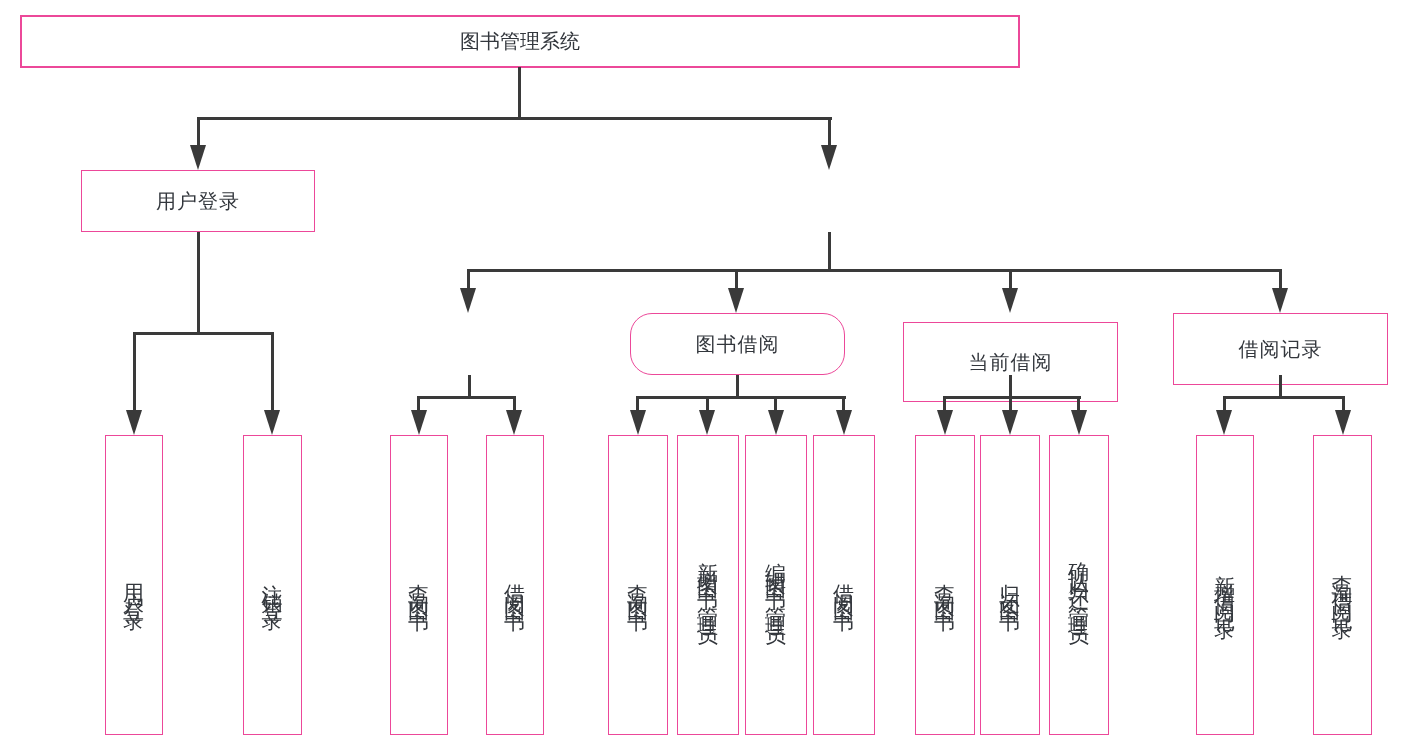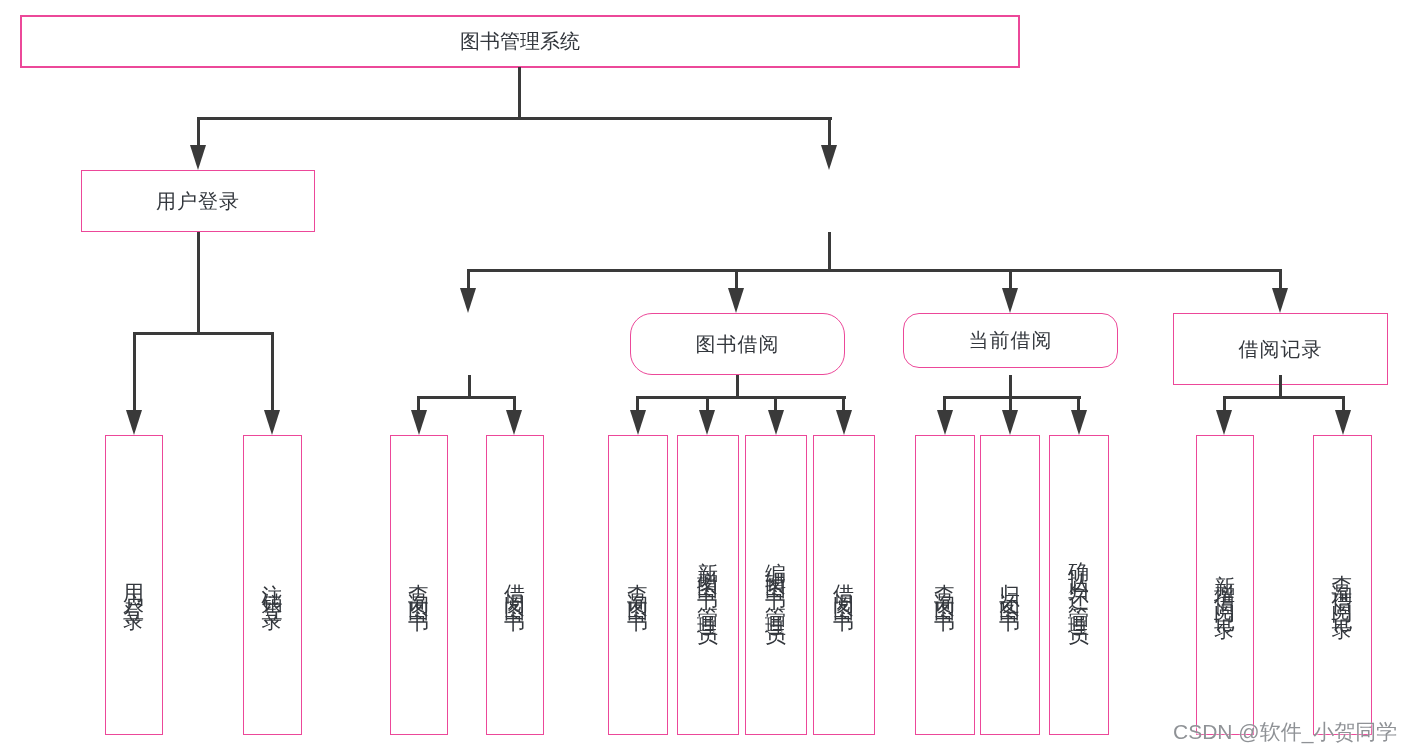--- a/index.html
+++ b/index.html
@@ -78,21 +78,21 @@
   <div class="line" style="left:467px; top:271px; width:3px; height:19px;"></div>
   <div class="arrow" style="left:460px; top:288px;"></div>
   <div class="line" style="left:735px; top:271px; width:3px; height:19px;"></div>
   <div class="arrow" style="left:728px; top:288px;"></div>
   <div class="line" style="left:1009px; top:271px; width:3px; height:19px;"></div>
   <div class="arrow" style="left:1002px; top:288px;"></div>
   <div class="line" style="left:1279px; top:271px; width:3px; height:19px;"></div>
   <div class="arrow" style="left:1272px; top:288px;"></div>
 
   <div class="node hbox" style="left:630px; top:313px; width:215px; height:62px;border-radius:22px;">图书借阅</div>
-  <div class="node hbox" style="left:903px; top:313px; width:215px; height:55px;border-radius:16px;">当前借阅</div>
+  <div class="node hbox" style="left:903px; top:322px; width:215px; height:80px;">当前借阅</div>
   <div class="node hbox" style="left:1173px; top:313px; width:215px; height:72px;font-family:Liberation Serif, serif;">借阅记录</div>
 
   <div class="line" style="left:468px; top:375px; width:3px; height:24px;"></div>
   <div class="line" style="left:417px; top:396px; width:99px; height:3px;"></div>
   <div class="line" style="left:417px; top:398px; width:3px; height:14px;"></div>
   <div class="arrow" style="left:411px; top:410px;"></div>
   <div class="line" style="left:513px; top:398px; width:3px; height:14px;"></div>
   <div class="arrow" style="left:506px; top:410px;"></div>
 
   <div class="line" style="left:736px; top:375px; width:3px; height:24px;"></div>
@@ -133,15 +133,14 @@
   <div class="node vbox" style="left:745px; top:435px; width:62px; height:300px;">编辑图书（管理员）</div>
   <div class="node vbox" style="left:813px; top:435px; width:62px; height:300px;">借阅图书</div>
 
   <div class="node vbox" style="left:915px; top:435px; width:60px; height:300px;">查询图书</div>
   <div class="node vbox" style="left:980px; top:435px; width:60px; height:300px;">归还图书</div>
   <div class="node vbox" style="left:1049px; top:435px; width:60px; height:300px;">确认归还（管理员）</div>
 
   <div class="node vbox" style="left:1196px; top:435px; width:58px; height:300px;">新增借阅记录</div>
   <div class="node vbox" style="left:1313px; top:435px; width:59px; height:300px;">查询借阅记录</div>
 
-  <div class="watermark">CSDN @软件_小贺同学</div>
 
 </div>
 
 </body></html>

